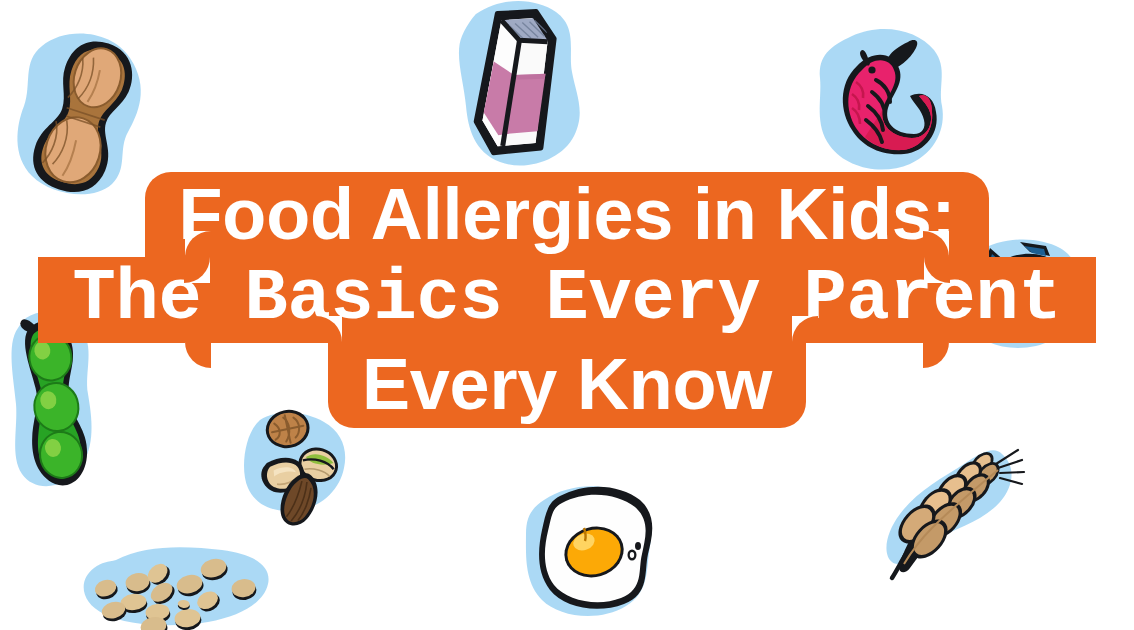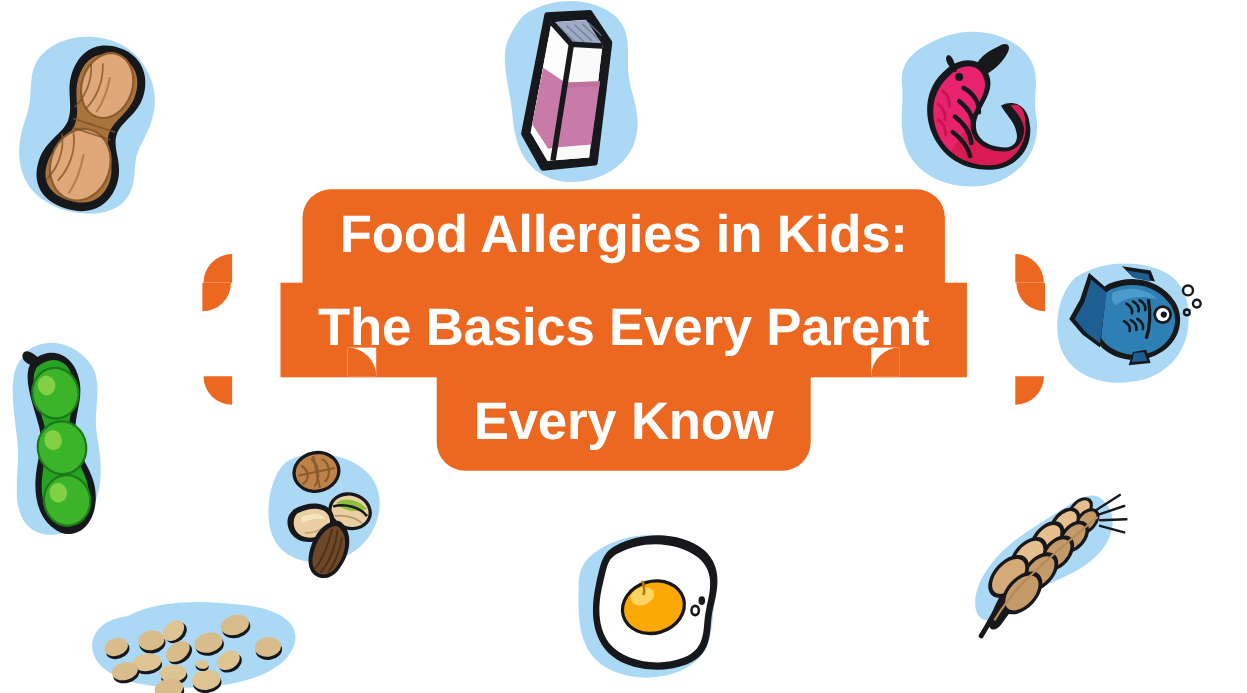--- a/index.html
+++ b/index.html
@@ -31,29 +31,29 @@
     text-align:center;
     z-index:40;
     line-height:0;
   }
   #title-block .tline {
     display:inline-block;
     color:#ffffff;
     background:#EC6720;
     font-family:"Liberation Sans", sans-serif;
     font-weight:bold;
-    font-size:48px;
+    font-size:72px;
     line-height:72px;
     letter-spacing:-0.2px;
     padding:6px 34px 8px 34px;
     white-space:nowrap;
     position:relative;
   }
   #title-row-1 .tline { border-radius:26px 26px 0 0; }
-  #title-row-2 .tline { border-radius:0 0 0 0; }
+  #title-row-2 .tline { border-radius:0 0 0 0;font-family:Liberation Mono, monospace; }
   #title-row-3 .tline { border-radius:0 0 26px 26px; }
 
   .title-row { line-height:0; font-size:0; position:relative; }
   #title-row-1 { z-index:3; }
   #title-row-2 { z-index:2; margin-top:-1px; }
   #title-row-3 { z-index:1; margin-top:-1px; }
 </style>
 </head>
 <body>
 

